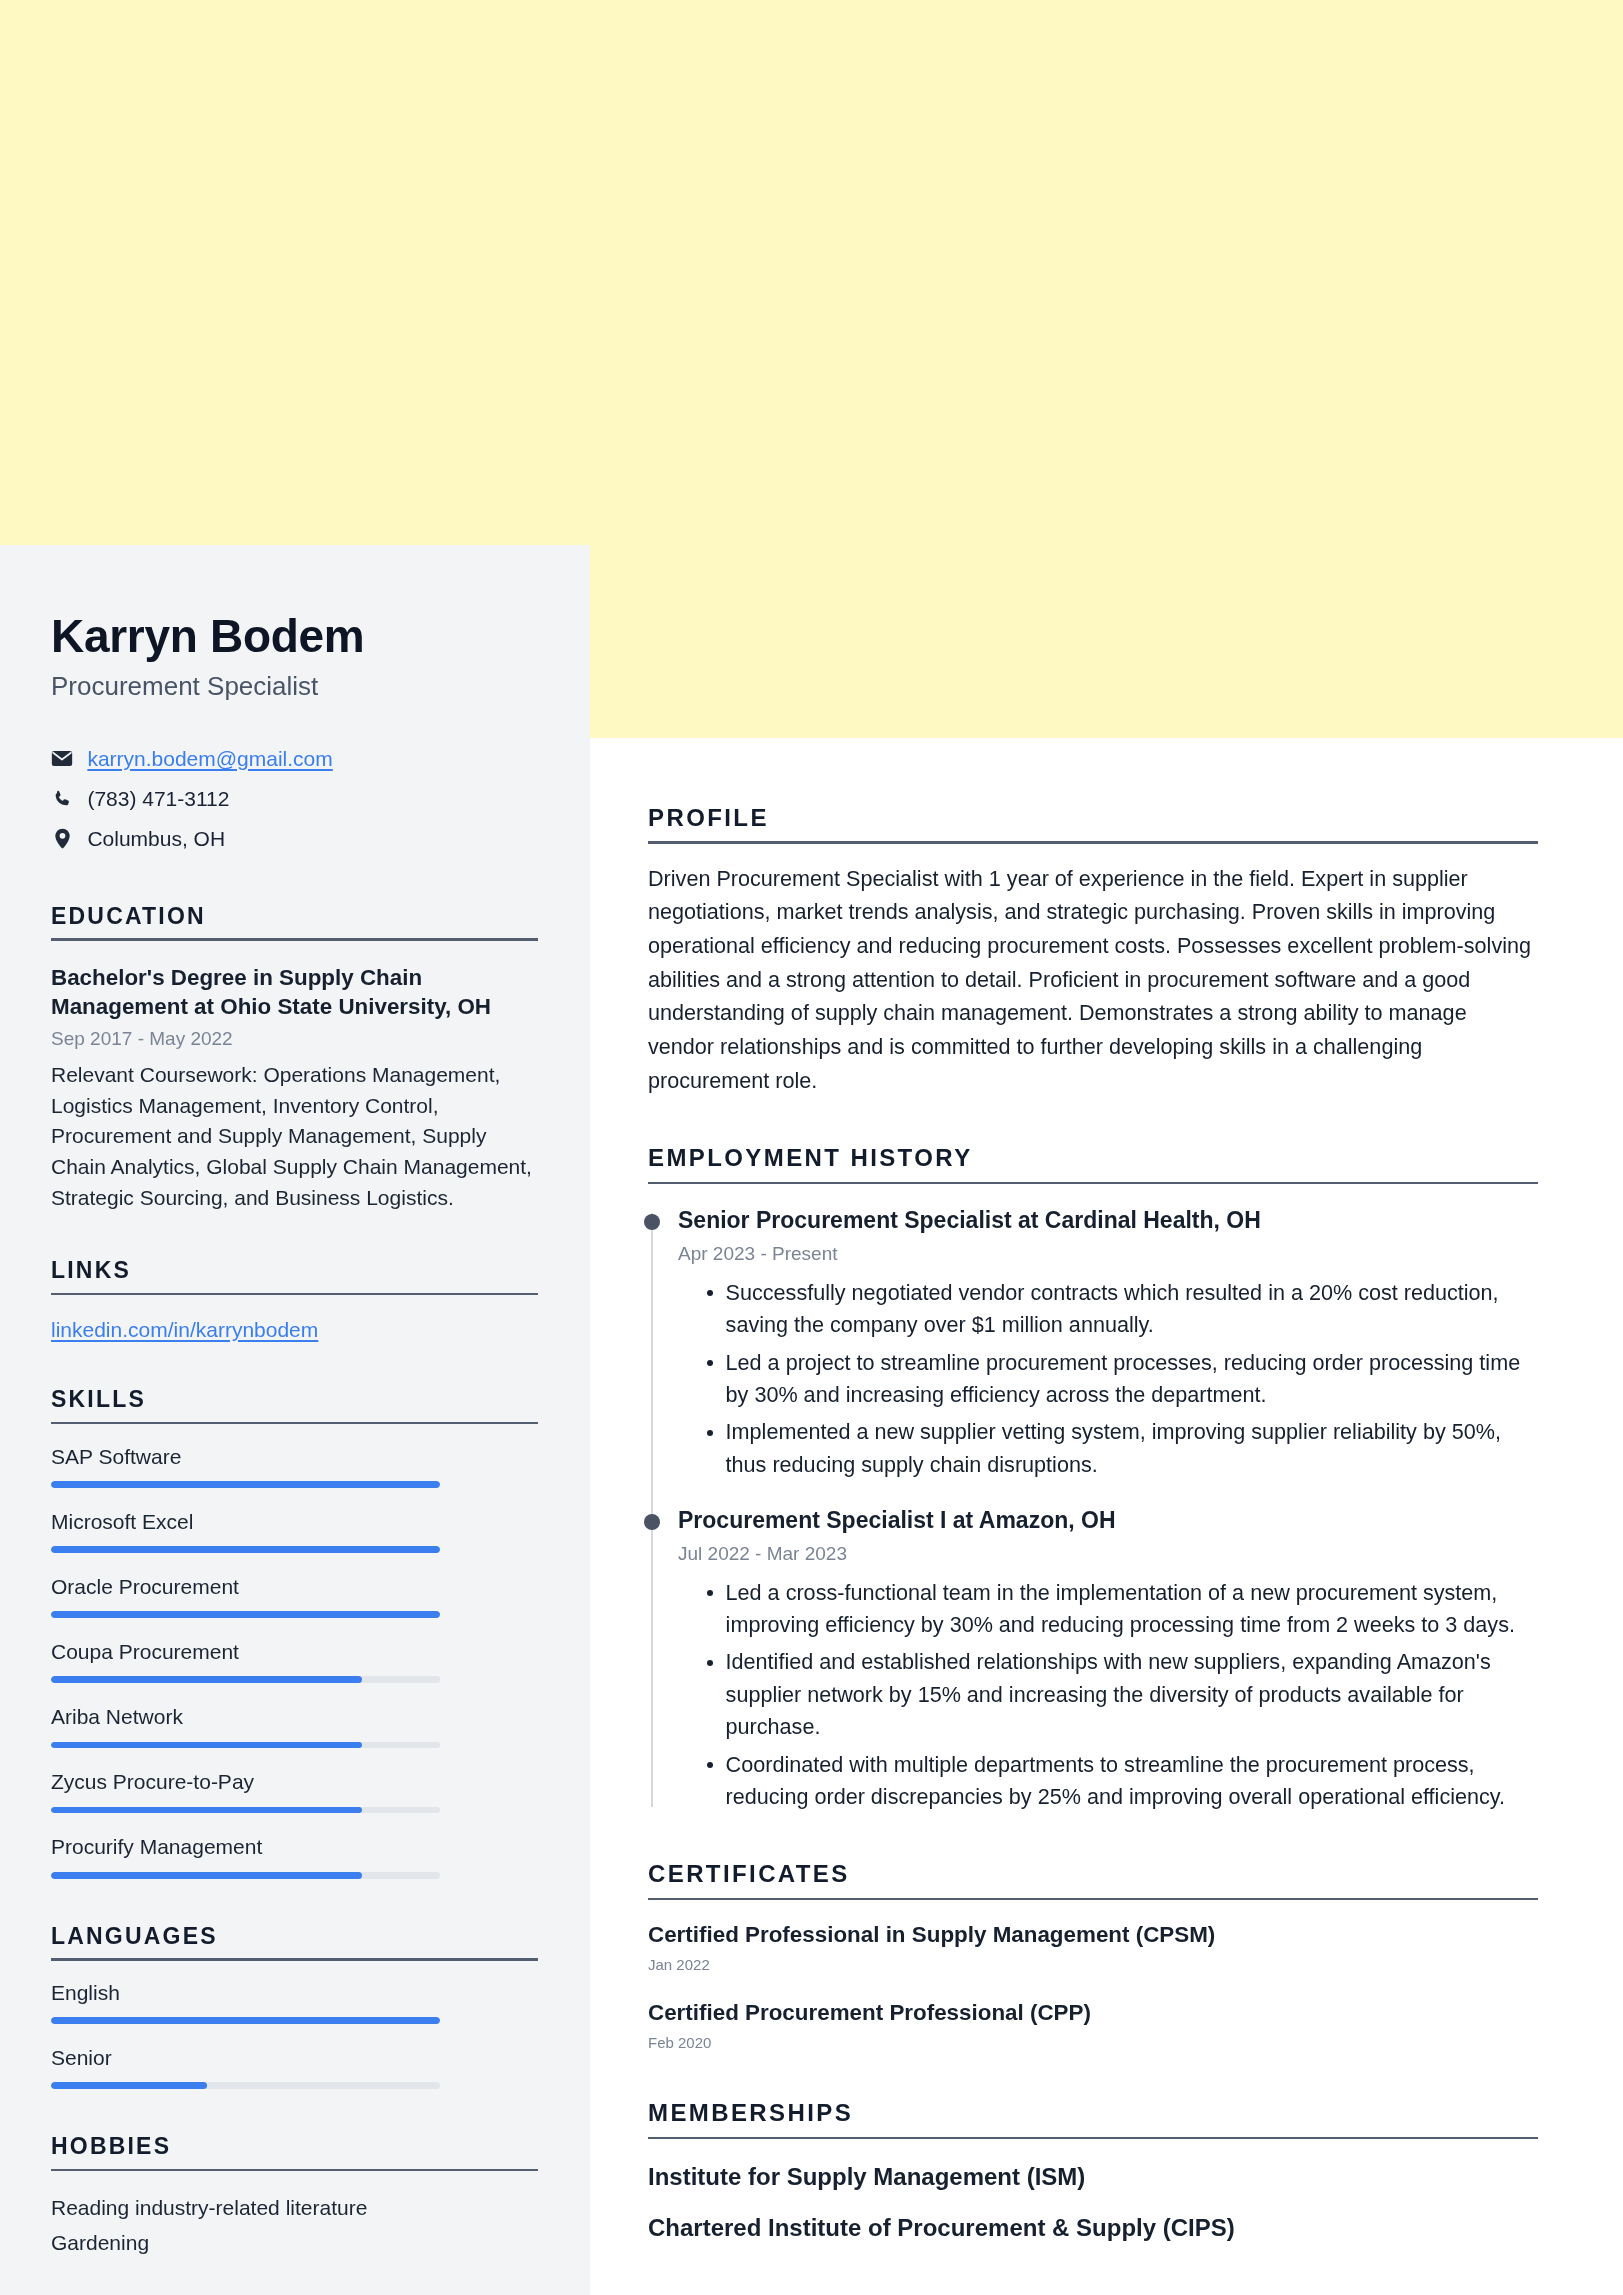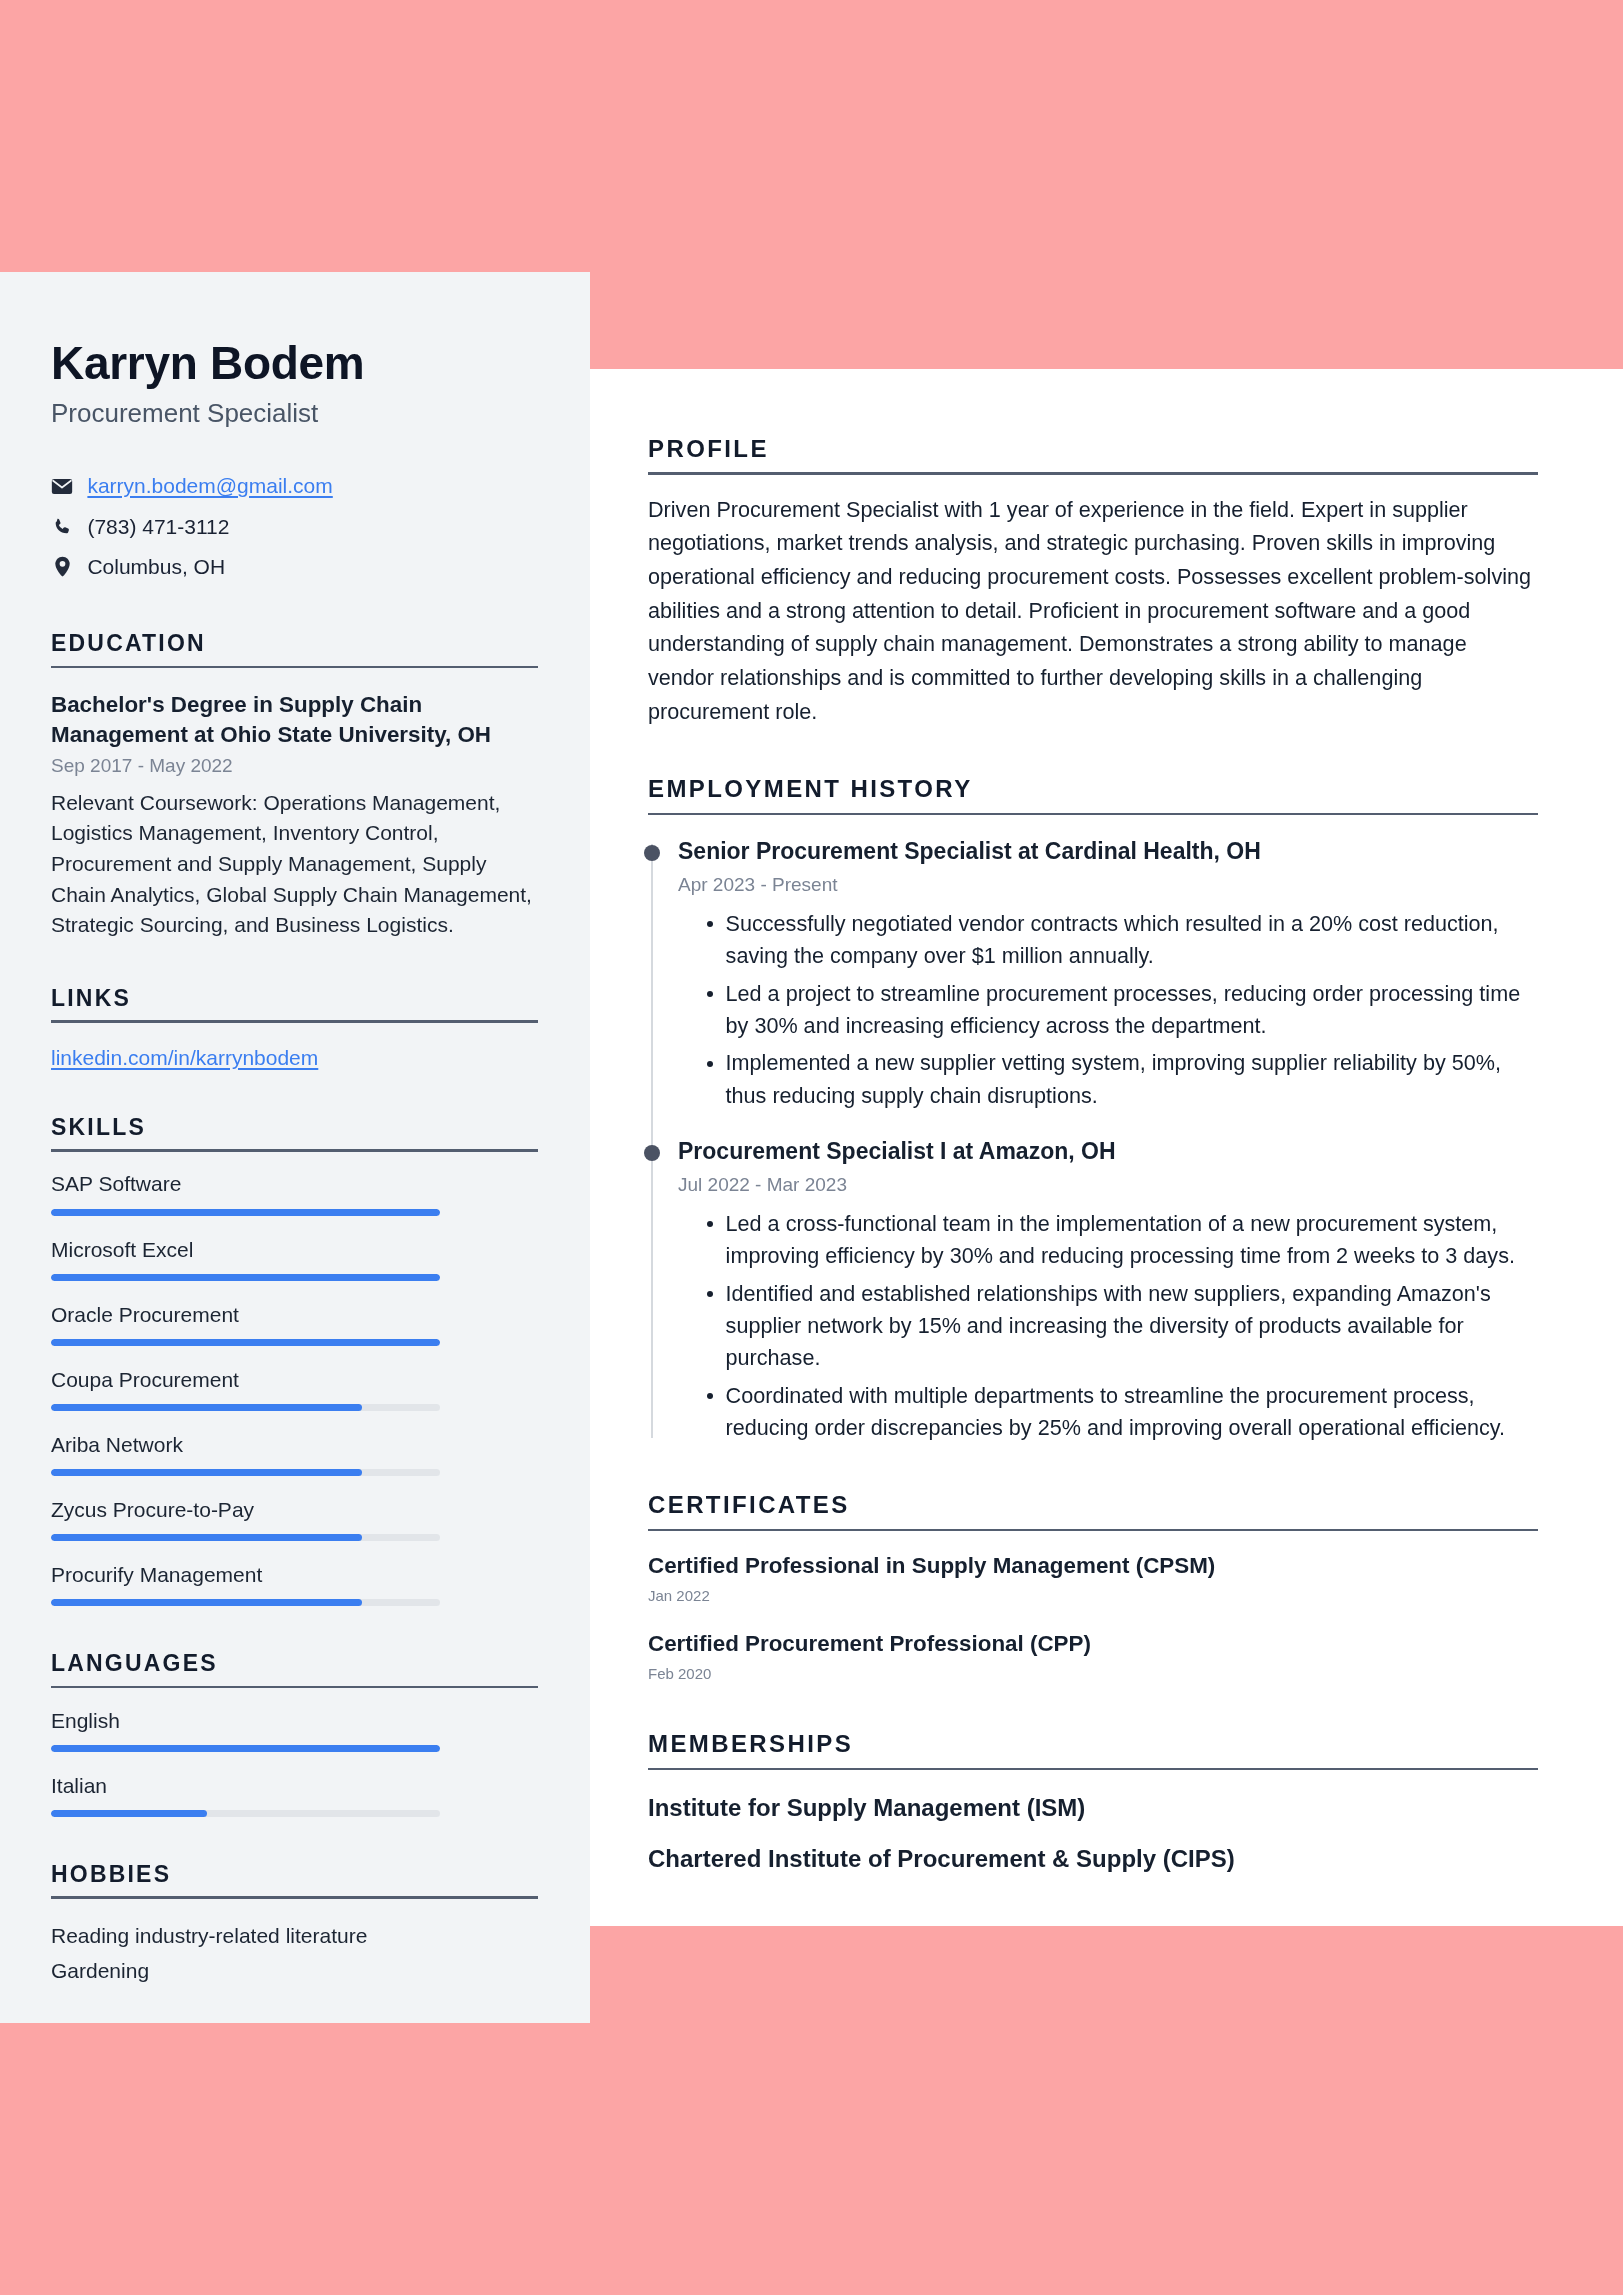--- a/index.html
+++ b/index.html
@@ -14,22 +14,22 @@
     font-family: "Liberation Sans", "DejaVu Sans", sans-serif;
     color: #1a2233;
     -webkit-font-smoothing: antialiased;
   }
 
   .page {
     position: relative;
     width: 1624px;
     min-height: 2295px;
     display: flex;
-    align-items: center;
-    background: #fca5a5;
+    align-items: flex-end;
+    background: #fef9c3;
   }
 
   
   .sidebar {
     width: 590px;
     flex: 0 0 590px;
     background: #f2f4f6;
     padding: 66px 52px 34px 51px;
   }
 
@@ -408,21 +408,21 @@
       <h2 class="sec-head">LANGUAGES</h2>
       <div class="sec-rule"></div>
       <div class="rated-list" id="languages-list">
           <div class="rated-item">
             <div class="rated-label">English</div>
             <div class="bar-track">
               <div class="bar-fill" style="width: 100%;"></div>
             </div>
           </div>
           <div class="rated-item">
-            <div class="rated-label">Italian</div>
+            <div class="rated-label">Senior</div>
             <div class="bar-track">
               <div class="bar-fill" style="width: 40%;"></div>
             </div>
           </div>
         </div>
     </section>
 
     <section class="sb-section">
       <h2 class="sec-head">HOBBIES</h2>
       <div class="sec-rule"></div>

